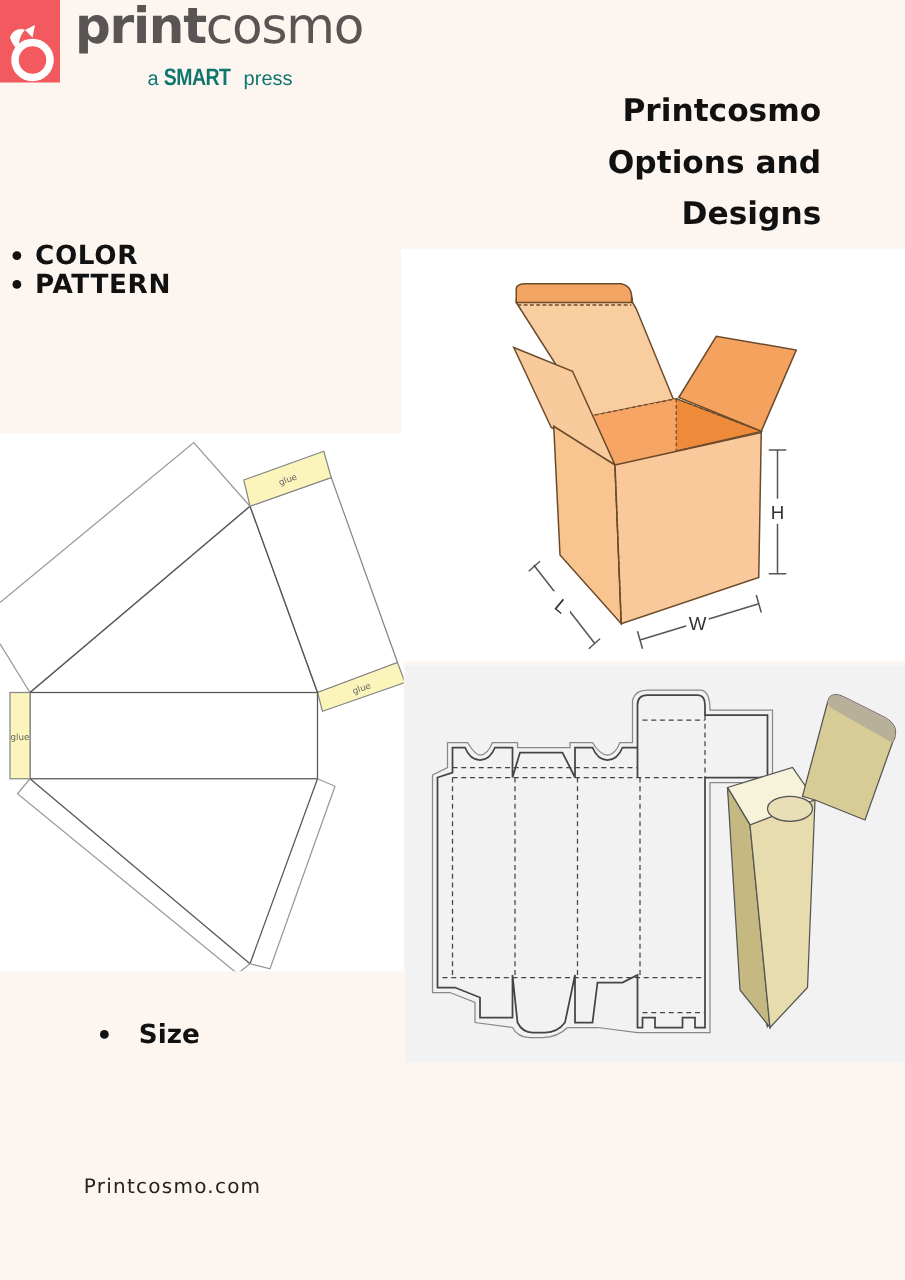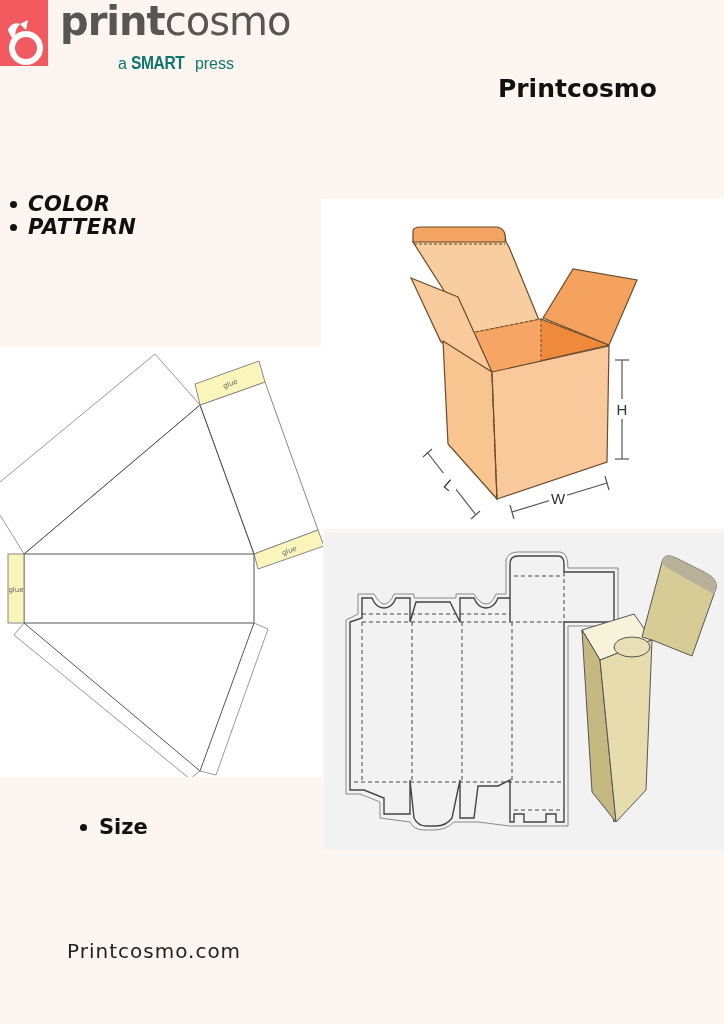--- a/index.html
+++ b/index.html
@@ -6,29 +6,29 @@
   body{width:724px;height:1024px;background:#fdf6f0;position:relative;overflow:hidden;font-family:"DejaVu Sans",sans-serif;}
   .abs{position:absolute;}
   .logo-mark{left:0;top:0;width:48px;height:66px;background:#f25a5f;overflow:hidden;}
   .logo-text{left:60px;top:-2px;font-family:"DejaVu Sans",sans-serif;font-size:40px;color:#5a5555;letter-spacing:-1px;white-space:nowrap;}
   .logo-text b{font-weight:bold;}
   .logo-text span.light{font-weight:normal;}
   .tagline{left:118px;top:52px;font-family:"Liberation Sans",sans-serif;font-size:16px;color:#0f766e;white-space:nowrap;}
   .tagline .smart{font-family:"Liberation Sans",sans-serif;font-size:19px;font-weight:bold;letter-spacing:-0.5px;transform:scaleX(0.82);display:inline-block;transform-origin:left;margin-right:-6px;}
   .headline{right:67px;top:68px;width:240px;text-align:right;font-family:"DejaVu Sans",sans-serif;font-weight:bold;font-size:25px;line-height:41px;color:#111;}
   .upper-list{left:10px;top:193px;font-family:"DejaVu Sans",sans-serif;font-weight:bold;font-size:21px;line-height:23px;color:#111;letter-spacing:0.5px;}
-  .upper-list .row{display:flex;align-items:center;font-style:italic;}
+  .upper-list .row{display:flex;align-items:center;}
   .dot{display:inline-block;width:7px;height:7px;border-radius:50%;background:#111;margin-right:11px;}
   .img-box{left:321px;top:199px;width:403px;height:330px;background:#fff;}
   .img-pattern{left:0;top:347px;width:323px;height:430px;background:#fff;}
   .img-dieline{left:324px;top:532px;width:400px;height:318px;background:#f2f2f2;}
   .lower-list{left:80px;top:809px;font-family:"DejaVu Sans",sans-serif;font-weight:bold;font-size:21px;line-height:36px;color:#111;}
-  .lower-list .row{display:flex;align-items:center;}
+  .lower-list .row{display:flex;align-items:center;gap:12px;}
   .lower-list .dot{width:7px;height:7px;margin-right:12px;}
-  .site{left:67px;top:939px;font-family:"DejaVu Sans",sans-serif;font-size:20px;color:#222;letter-spacing:1px;}
+  .site{left:67px;top:939px;font-family:"DejaVu Sans",sans-serif;font-size:16px;color:#222;letter-spacing:1px;}
   svg{display:block;}
 </style>
 </head>
 <body>
 
 <div class="abs logo-mark">
   <svg width="48" height="66" viewBox="0 0 48 66">
     <circle cx="26" cy="48" r="14" fill="none" stroke="#fff" stroke-width="6"></circle>
     <path d="M8 30 C10 24 16 22 20 24 C16 28 14 34 16 42 C12 38 9 34 8 30 Z" fill="#fff"></path>
     <path d="M20 24 L28 20 L26 30 Z" fill="#fff"></path>
@@ -38,20 +38,22 @@
   <b>print</b><span class="light">cosmo</span>
 </div>
 <div class="abs tagline">
   <span>a</span>
   <span class="smart">SMART</span>
   <span>press</span>
 </div>
 
 <div class="abs headline">
   <div>Printcosmo</div>
+  <div>Options and</div>
+  <div>Designs</div>
 </div>
 
 <div class="abs upper-list">
   <div class="row">
       <span class="dot"></span>
       <span>COLOR</span>
     </div>
   <div class="row">
       <span class="dot"></span>
       <span>PATTERN</span>

